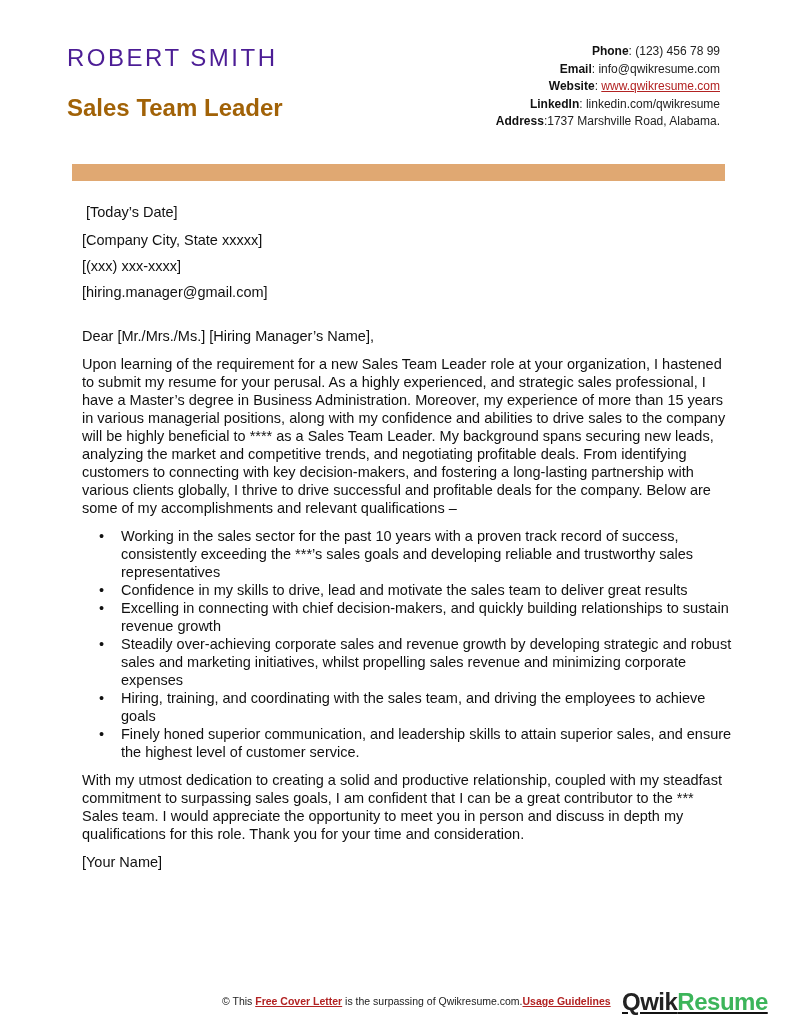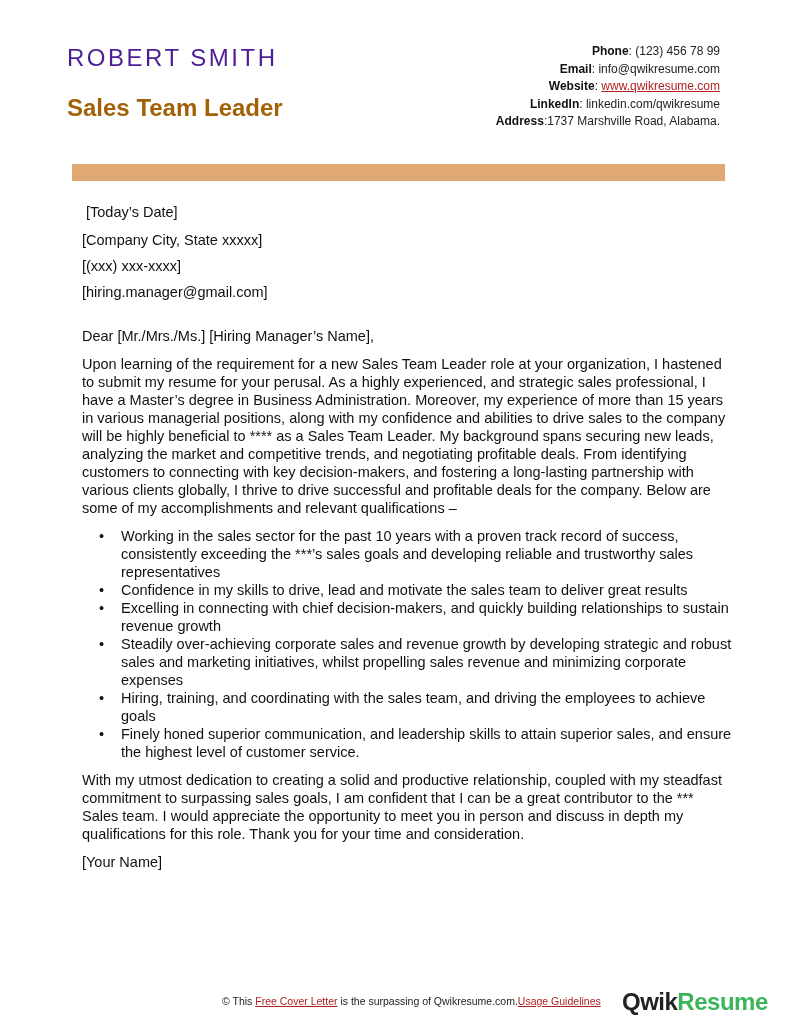--- a/index.html
+++ b/index.html
@@ -14,22 +14,22 @@
   .body-text p { margin: 8px; }
   .date { padding-left: 4px; margin-bottom: 10px !important; }
   .addr { margin-bottom: 26px !important; }
   .salute { margin-bottom: 10px !important; }
   .para { margin-bottom: 10px !important; }
   ul { margin: 0 0 10px 0; padding-left: 47px; list-style: none; }
   ul li { position: relative; }
   ul li::before { content: "•"; position: absolute; left: -22px; top: 0; }
   .sign { margin-top: 10px !important; }
   .footer { position: absolute; left: 222px; top: 995px; font-size: 10.5px; color: #222; }
-  .footer a { color: #b22222; font-weight: normal; text-decoration: underline; }
-  .logo { position: absolute; left: 622px; top: 988px; font-size: 24px; font-weight: bold; letter-spacing: -0.5px; }
+  .footer a { color: #b22222; font-weight: bold; text-decoration: underline; }
+  .logo { position: absolute; left: 622px; top: 988px; font-size: 24px; font-weight: bold; letter-spacing: -0.5px; text-decoration: underline; }
   .logo .q { color: #222; }
   .logo .r { color: #3cb55a; }
 </style>
 </head>
 <body>
 
 <div class="name">ROBERT SMITH</div>
 <div class="title">Sales Team Leader</div>
 
 <div class="contact">

